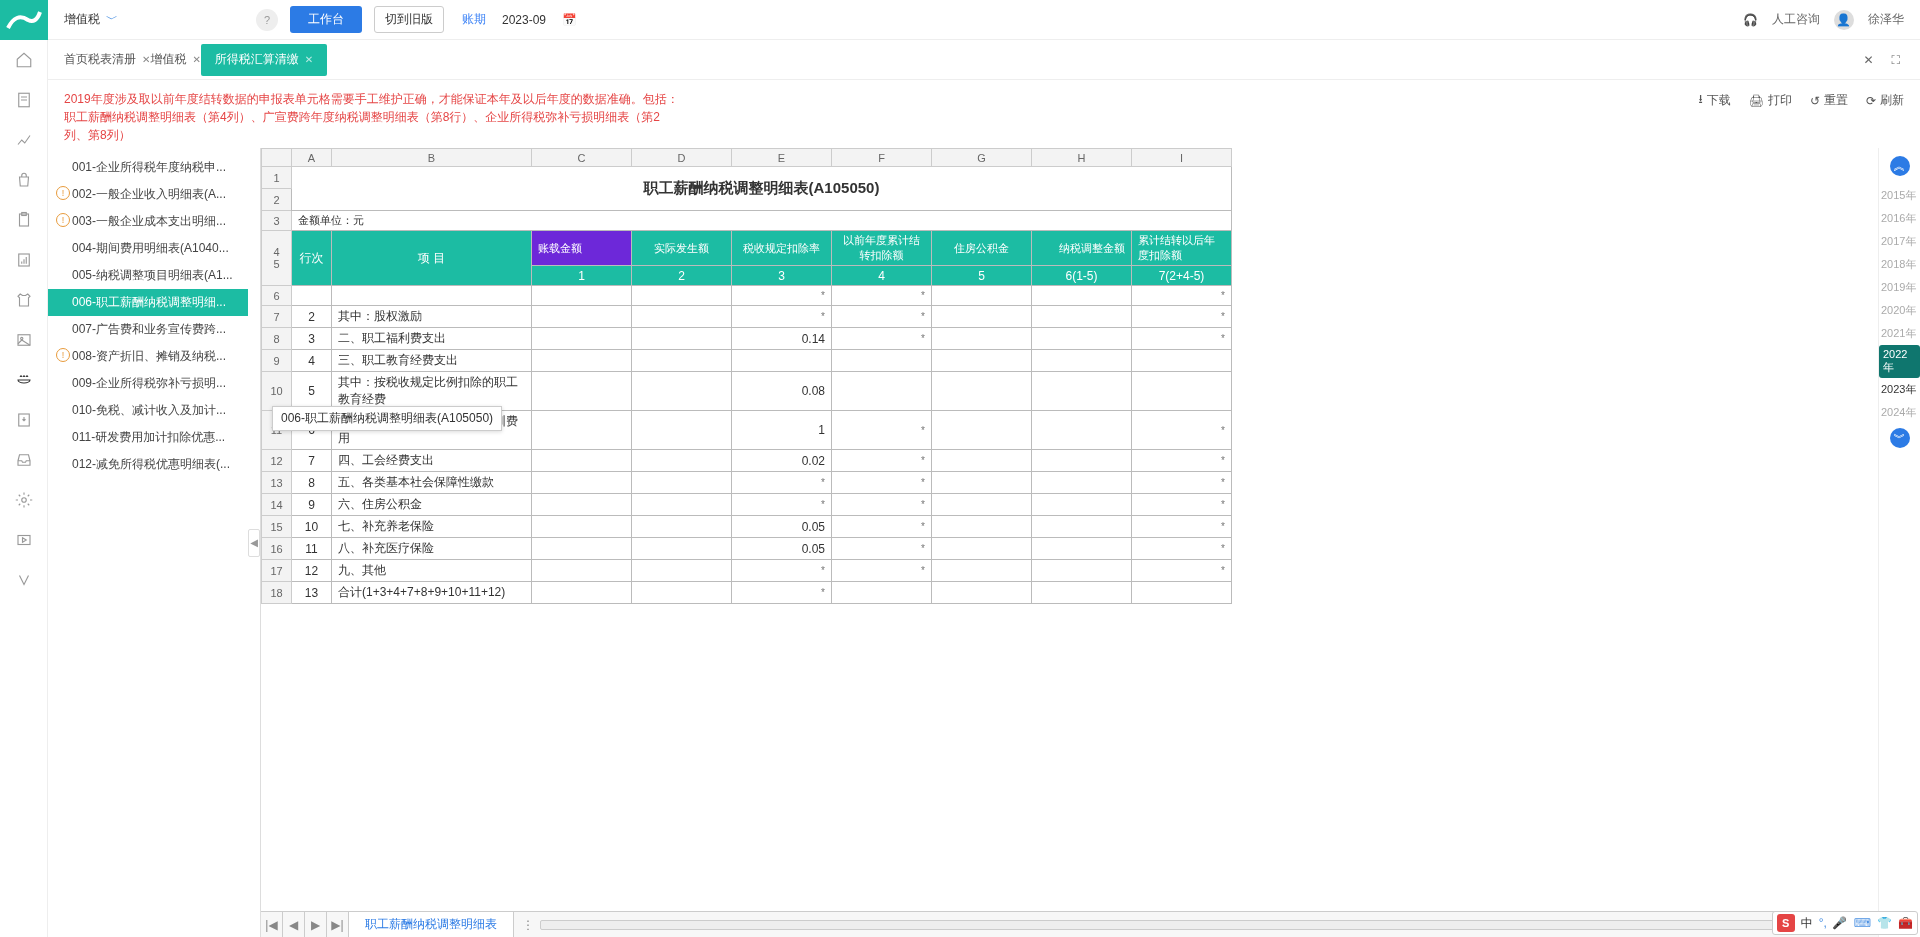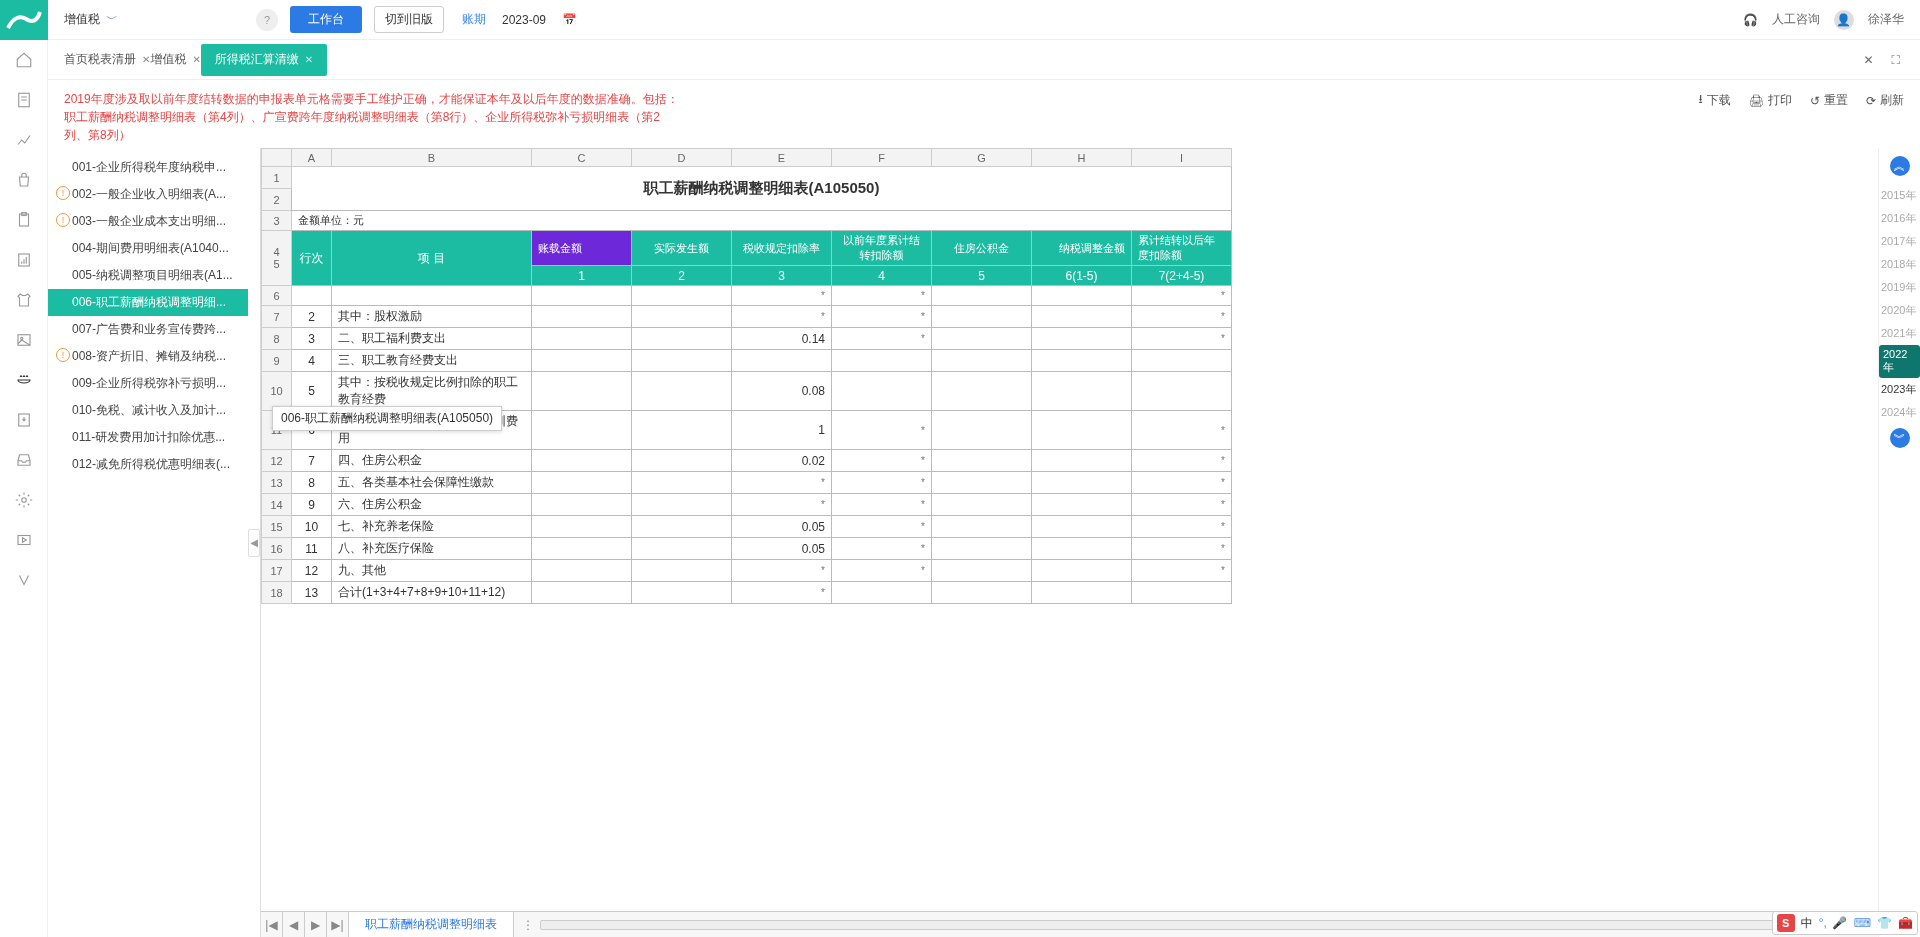--- a/index.html
+++ b/index.html
@@ -379,21 +379,21 @@
                       <td class="right"></td>
                       <td class="right">1</td>
                       <td class="star">*</td>
                       <td class="right"></td>
                       <td class="right"></td>
                       <td class="star">*</td>
                     </tr>
                     <tr>
                       <td class="rowhead">12</td>
                       <td class="center">7</td>
-                      <td>四、住房公积金</td>
+                      <td>四、工会经费支出</td>
                       <td class="right"></td>
                       <td class="right"></td>
                       <td class="right">0.02</td>
                       <td class="star">*</td>
                       <td class="right"></td>
                       <td class="right"></td>
                       <td class="star">*</td>
                     </tr>
                     <tr>
                       <td class="rowhead">13</td>

